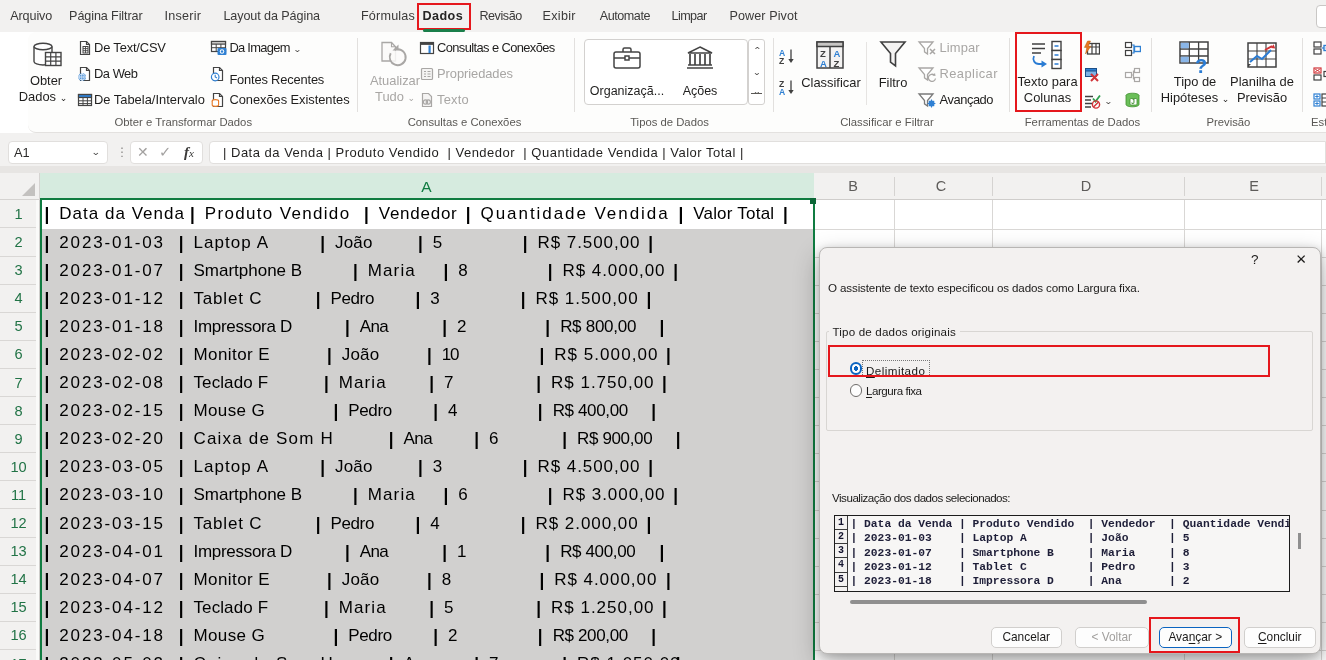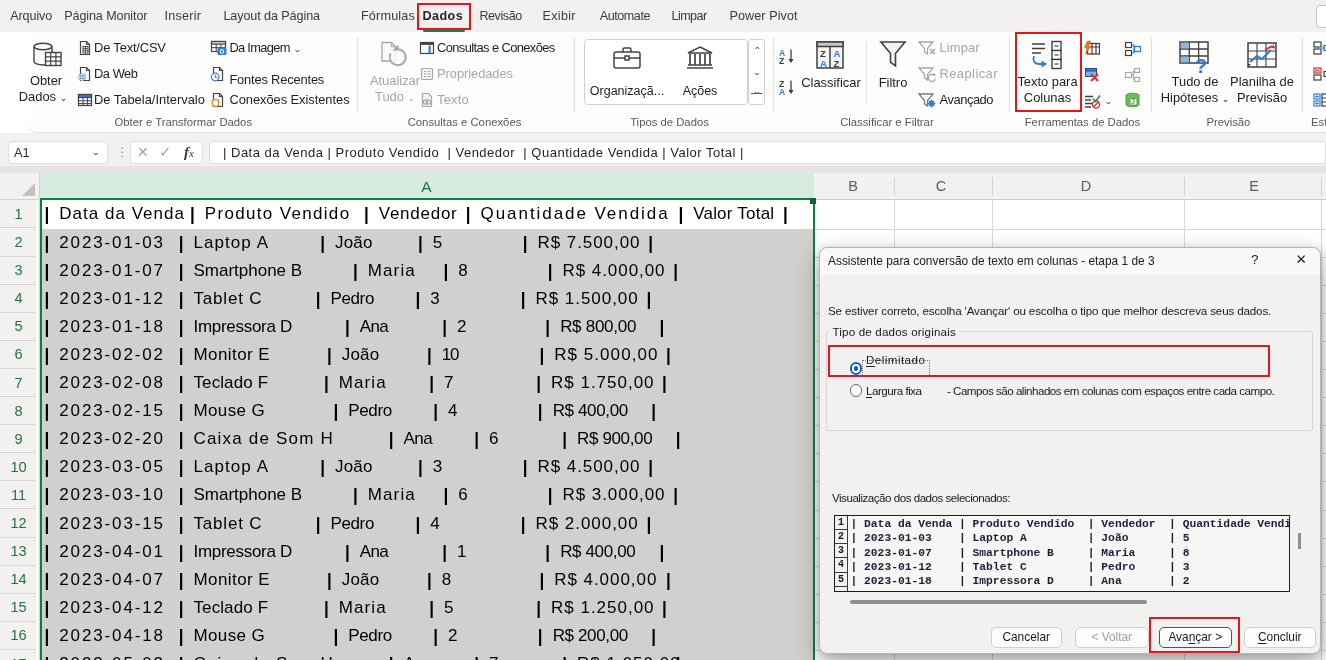--- a/index.html
+++ b/index.html
@@ -57,21 +57,21 @@
 #vscroll{position:absolute;left:478.6px;top:285px;width:2.6px;height:16px;background:#8f8f8f}
 #hscroll{position:absolute;left:30.5px;top:352px;width:297px;height:4px;background:#8f8f8f;border-radius:2px}
 .btn{position:absolute;top:379px;height:20.5px;background:#fdfdfd;border:1px solid #d1cfcd;border-radius:5px;color:#1b1a19;text-align:center;line-height:18.5px;font-size:11.9px;letter-spacing:0}
 .btn.primary{border:1.6px solid #0b64c0}
 .btn.disabled{color:#a19f9d}
 u{text-decoration:underline;text-underline-offset:2px}
 </style></head><body>
 
 <div id="tabbar"></div>
 <div class="tab" style="left:-48.8px;width:160px;letter-spacing:-0.08px">Arquivo</div>
-<div class="tab" style="left:25.799999999999997px;width:160px;letter-spacing:-0.11px">Página Monitor</div>
+<div class="tab" style="left:25.799999999999997px;width:160px;letter-spacing:-0.11px">Página Filtrar</div>
 <div class="tab" style="left:102.9px;width:160px;letter-spacing:0.23px">Inserir</div>
 <div class="tab" style="left:191.7px;width:160px;letter-spacing:-0.09px">Layout da Página</div>
 <div class="tab" style="left:308px;width:160px;letter-spacing:0.19px">Fórmulas</div>
 <div class="tab seltab" style="left:362.8px;width:160px;letter-spacing:0.4px">Dados</div>
 <div class="tab" style="left:420.6px;width:160px;letter-spacing:-0.45px">Revisão</div>
 <div class="tab" style="left:479.20000000000005px;width:160px;letter-spacing:0.3px">Exibir</div>
 <div class="tab" style="left:544.9px;width:160px;letter-spacing:-0.47px">Automate</div>
 <div class="tab" style="left:609.1px;width:160px;letter-spacing:-0.53px">Limpar</div>
 <div class="tab" style="left:683.5px;width:160px;letter-spacing:0.09px">Power Pivot</div>
 <div id="dadosline"></div>
@@ -284,21 +284,21 @@
       <rect x="6" y="6.5" width="7" height="6.5" rx="1" fill="#fff" stroke="#3f8f2f" stroke-width="0.8"></rect>
       <text x="7.2" y="12" font-family="Liberation Sans" font-size="6.5" font-weight="bold" fill="#3f8f2f">J</text>
     </svg></div>
 <div class="ic" style="left:1178px;top:40px"><svg width="34" height="34" viewBox="0 0 34 34">
       <rect x="2" y="2" width="28" height="21" fill="#fff" stroke="#404040" stroke-width="1.5"></rect>
       <path d="M2 9h28M2 16h28M11.3 2v21M20.6 2v21" stroke="#404040" stroke-width="1.3"></path>
       <rect x="2.8" y="2.8" width="8" height="5.5" fill="#8ab6e8"></rect>
       <rect x="2.8" y="16.7" width="8" height="5.5" fill="#8ab6e8"></rect>
       <text x="17" y="33" font-family="Liberation Sans" font-size="20" font-weight="bold" fill="#2b7cd3">?</text>
     </svg></div>
-<div class="biglab" style="left:1155px;top:73.5px;width:80px">Tudo de</div>
+<div class="biglab" style="left:1155px;top:73.5px;width:80px">Tipo de</div>
 <div class="biglab" style="left:1151px;top:89.5px;width:88px">Hipóteses <span style="font-size:9px">⌄</span></div>
 <div class="ic" style="left:1245px;top:40px"><svg width="34" height="32" viewBox="0 0 34 32">
       <rect x="3" y="3" width="28" height="24" fill="#fff" stroke="#404040" stroke-width="1.5"></rect>
       <path d="M3 11h28M3 19h28M12 3v24M21 3v24" stroke="#404040" stroke-width="1.1"></path>
       <path d="M5 22l7-6 5 3 9-9" fill="none" stroke="#2b7cd3" stroke-width="2"></path>
       <path d="M20 10l7-4" stroke="#d13438" stroke-width="2"></path>
       <path d="M28.5 4.2l1.8 4.4-4.4-.6z" fill="#d13438"></path>
       <path d="M3 27l3-3h-3z" fill="#404040"></path>
     </svg></div>
 <div class="biglab" style="left:1222px;top:73.5px;width:80px">Planilha de</div>
@@ -437,32 +437,30 @@
 <div class="grow" style="top:650.0px"><span class="seg" style="width:134.2px"><span class="pp">|</span><span style="display:inline-block;letter-spacing:1.87px">2023-05-02</span></span><span class="seg" style="width:210.0px"><span class="pp">|</span><span style="display:inline-block;letter-spacing:1.2px">Caixa de Som H</span></span><span class="seg" style="width:85.5px"><span class="pp">|</span><span style="display:inline-block;letter-spacing:-0.53px">Ana</span></span><span class="seg" style="width:88.1px"><span class="pp">|</span><span style="display:inline-block;letter-spacing:-0.07px">7</span></span><span class="seg" style="width:113.5px"><span class="pp">|</span><span style="display:inline-block;letter-spacing:0.99px">R$ 1.050,00</span></span><span class="seg"><span class="pp">|</span></span></div>
 <div class="rhn" style="top:650.0px;height:28.1px">
     <span>17</span>
   </div>
 <div id="rhedge"></div>
 <div id="selL"></div>
 <div id="selR"></div>
 <div id="selT"></div>
 <div id="selC"></div>
 <div id="dlg">
-<div id="dlgtitle"><span class="t">Assistente para conversão de texto em colunas - etapa 1 de 3</span></div>
 <div class="dtxt" style="left:431.5px;top:5px;font-size:13.5px;letter-spacing:0">?</div>
 <div class="dtxt" style="left:476px;top:5px;font-size:13.5px;letter-spacing:0">✕</div>
-<div class="dtxt" style="left:8.5px;top:56.4px;letter-spacing:-0.14px">Se estiver correto, escolha 'Avançar' ou escolha o tipo que melhor descreva seus dados.</div>
+<div class="dtxt" style="left:8.5px;top:33.3px;letter-spacing:-0.13px">O assistente de texto especificou os dados como Largura fixa.</div>
 <div id="gbox"></div>
 <div id="gboxlab">Tipo de dados originais</div>
 <div class="radio on" style="left:30.1px;top:114.2px"></div>
 <div class="focusbox" style="left:42.5px;top:112.2px;width:68px;height:16.5px"></div>
-<div class="dtxt" style="left:46.5px;top:105px;letter-spacing:.45px"><u>D</u>elimitado</div>
+<div class="dtxt" style="left:46.5px;top:116px;letter-spacing:.45px"><u>D</u>elimitado</div>
 <div class="radio off" style="left:30.1px;top:136.2px"></div>
 <div class="dtxt" style="left:46.5px;top:135.5px;letter-spacing:-.47px"><u>L</u>argura fixa</div>
-<div class="dtxt" style="left:127.4px;top:135.5px;letter-spacing:-0.49px">- Campos são alinhados em colunas com espaços entre cada campo.</div>
 <div class="dtxt" style="left:12.5px;top:243px;letter-spacing:-0.49px">Visualização dos dados selecionados:</div>
 <div id="pvbox">
       <div style="position:absolute;left:0;top:0">
         <div class="pnc">1</div>
         <div class="pnc">2</div>
         <div class="pnc">3</div>
         <div class="pnc">4</div>
         <div class="pnc">5</div>
         <div class="pnc" style="height:5px"></div>
       </div>

